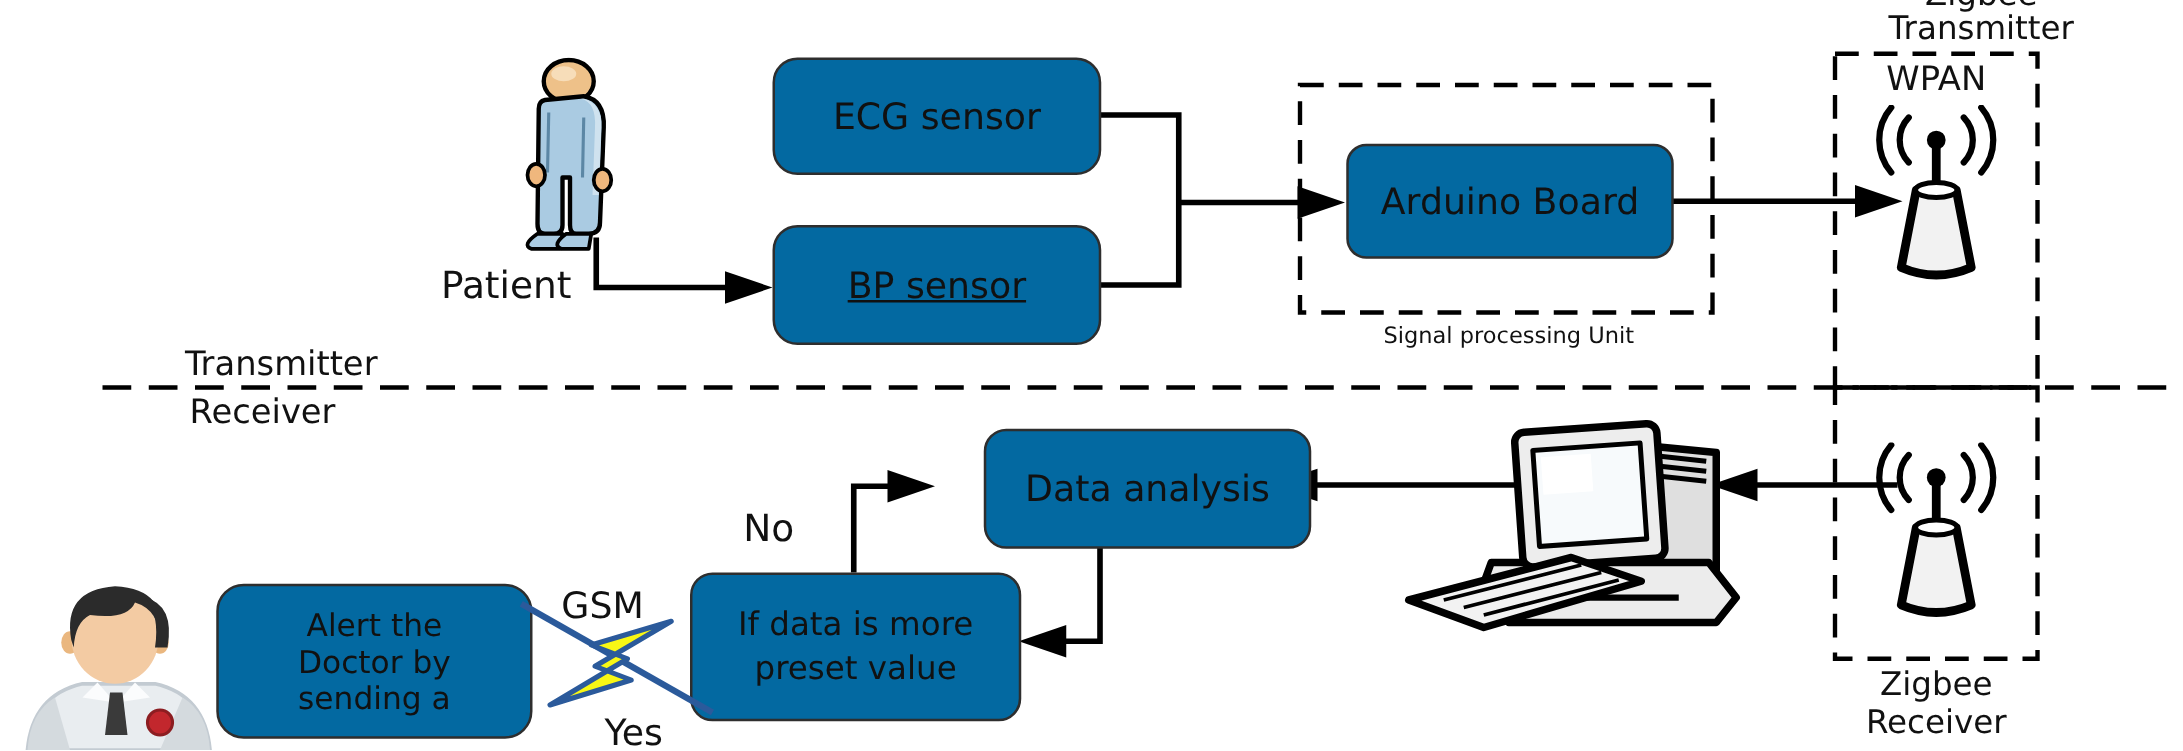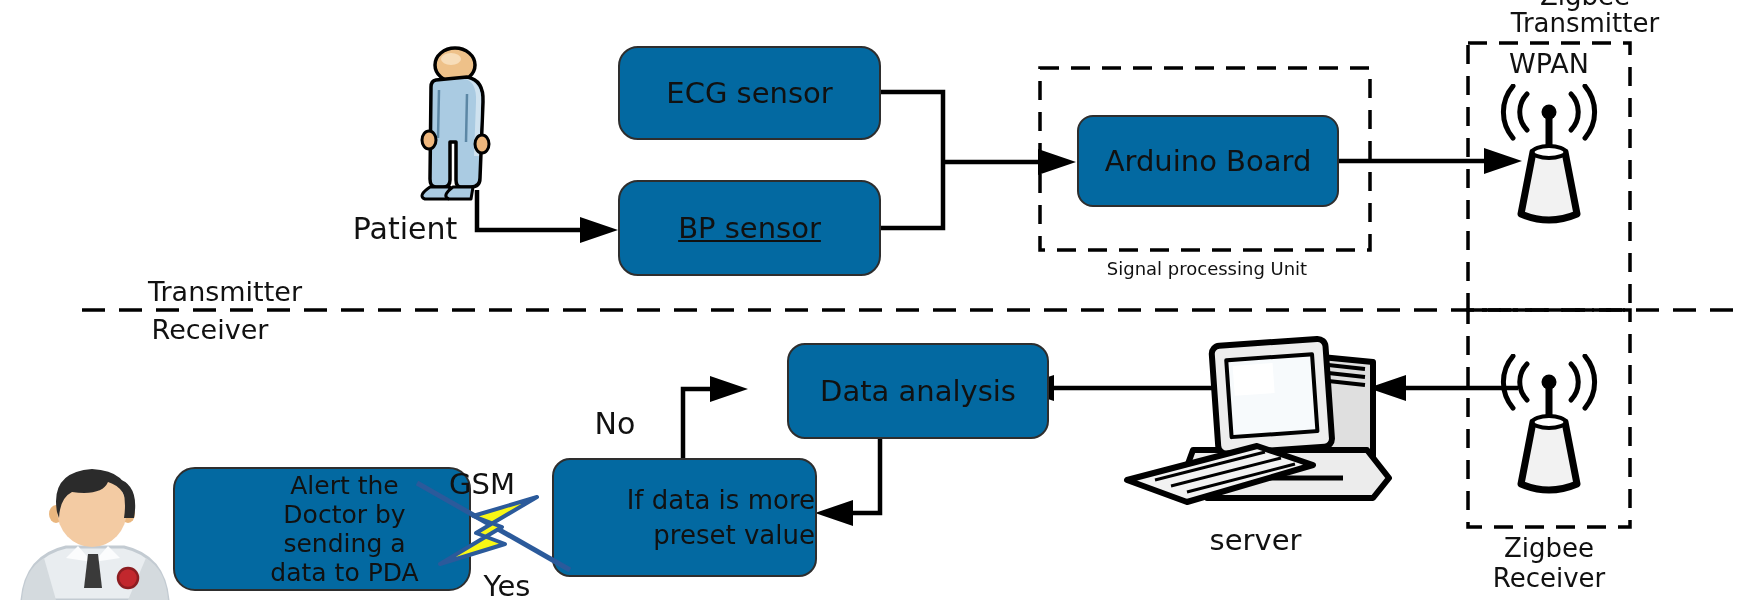--- a/index.html
+++ b/index.html
@@ -17,22 +17,22 @@
     position:absolute;z-index:2;background:#0369a1;
     border:2px solid #2e2e2e;border-radius:18px;
     display:flex;flex-direction:column;align-items:center;justify-content:center;
     text-align:center;line-height:1.25;
   }
   .lbl{position:absolute;z-index:3;text-align:center;white-space:nowrap;}
   .ecg-box{left:618px;top:46px;width:259px;height:90px;font-size:29px;border-radius:20px;}
   .bp-box{left:618px;top:180px;width:259px;height:92px;font-size:29px;border-radius:20px;text-decoration:underline;}
   .arduino-box{left:1077px;top:115px;width:258px;height:88px;font-size:29px;border-radius:16px;}
   .da-box{left:752px;top:343px;width:258px;height:92px;font-size:29px;margin-left:35px;}
-  .decision-box{left:552px;top:458px;width:261px;height:115px;font-size:26px;line-height:35px;align-items:flex-end;}
-  .alert-box{left:173px;top:467px;width:249px;height:120px;font-size:25px;line-height:29px;border-radius:22px;padding-left:45px;}
+  .decision-box{left:552px;top:458px;width:261px;height:115px;font-size:26px;line-height:35px;}
+  .alert-box{left:173px;top:467px;width:249px;height:120px;font-size:25px;line-height:29px;border-radius:22px;}
   .patient-lbl{left:330px;top:211px;width:150px;font-size:30px;}
   .spu-lbl{left:1017px;top:258px;width:380px;font-size:18px;}
   .wpan-lbl{left:1468px;top:48px;width:162px;font-size:27px;}
   .zigbee-tx-lbl{left:1480px;top:-17px;width:210px;font-size:26px;line-height:27px;}
   .tx-section-lbl{left:130px;top:276px;width:190px;font-size:27px;}
   .rx-section-lbl{left:135px;top:314px;width:150px;font-size:27px;}
   .no-lbl{left:575px;top:406px;width:80px;font-size:30px;}
   .server-lbl{left:1178px;top:523px;width:155px;font-size:29px;}
   .zigbee-rx-lbl{left:1468px;top:533px;width:162px;font-size:26px;line-height:30px;}
   .gsm-lbl{left:428px;top:467px;width:108px;font-size:29px;}
@@ -158,34 +158,32 @@
     <span>Data analysis</span>
   </div>
   <div class="box decision-box">
     <div>If data is more</div>
     <div>preset value</div>
   </div>
   <div class="box alert-box">
     <div>Alert the</div>
     <div>Doctor by</div>
     <div>sending a</div>
-    <div>data to PDA</div>
   </div>
 
   <div class="lbl patient-lbl">Patient</div>
   <div class="lbl spu-lbl">Signal processing Unit</div>
   <div class="lbl wpan-lbl">WPAN</div>
   <div class="lbl zigbee-tx-lbl">
     <div>Zigbee</div>
     <div>Transmitter</div>
   </div>
   <div class="lbl tx-section-lbl">Transmitter</div>
   <div class="lbl rx-section-lbl">Receiver</div>
   <div class="lbl no-lbl">No</div>
-  <div class="lbl server-lbl">server</div>
   <div class="lbl zigbee-rx-lbl">
     <div>Zigbee</div>
     <div>Receiver</div>
   </div>
   <div class="lbl gsm-lbl">GSM</div>
   <div class="lbl yes-lbl">Yes</div>
 
 </div>
 
 </body></html>

